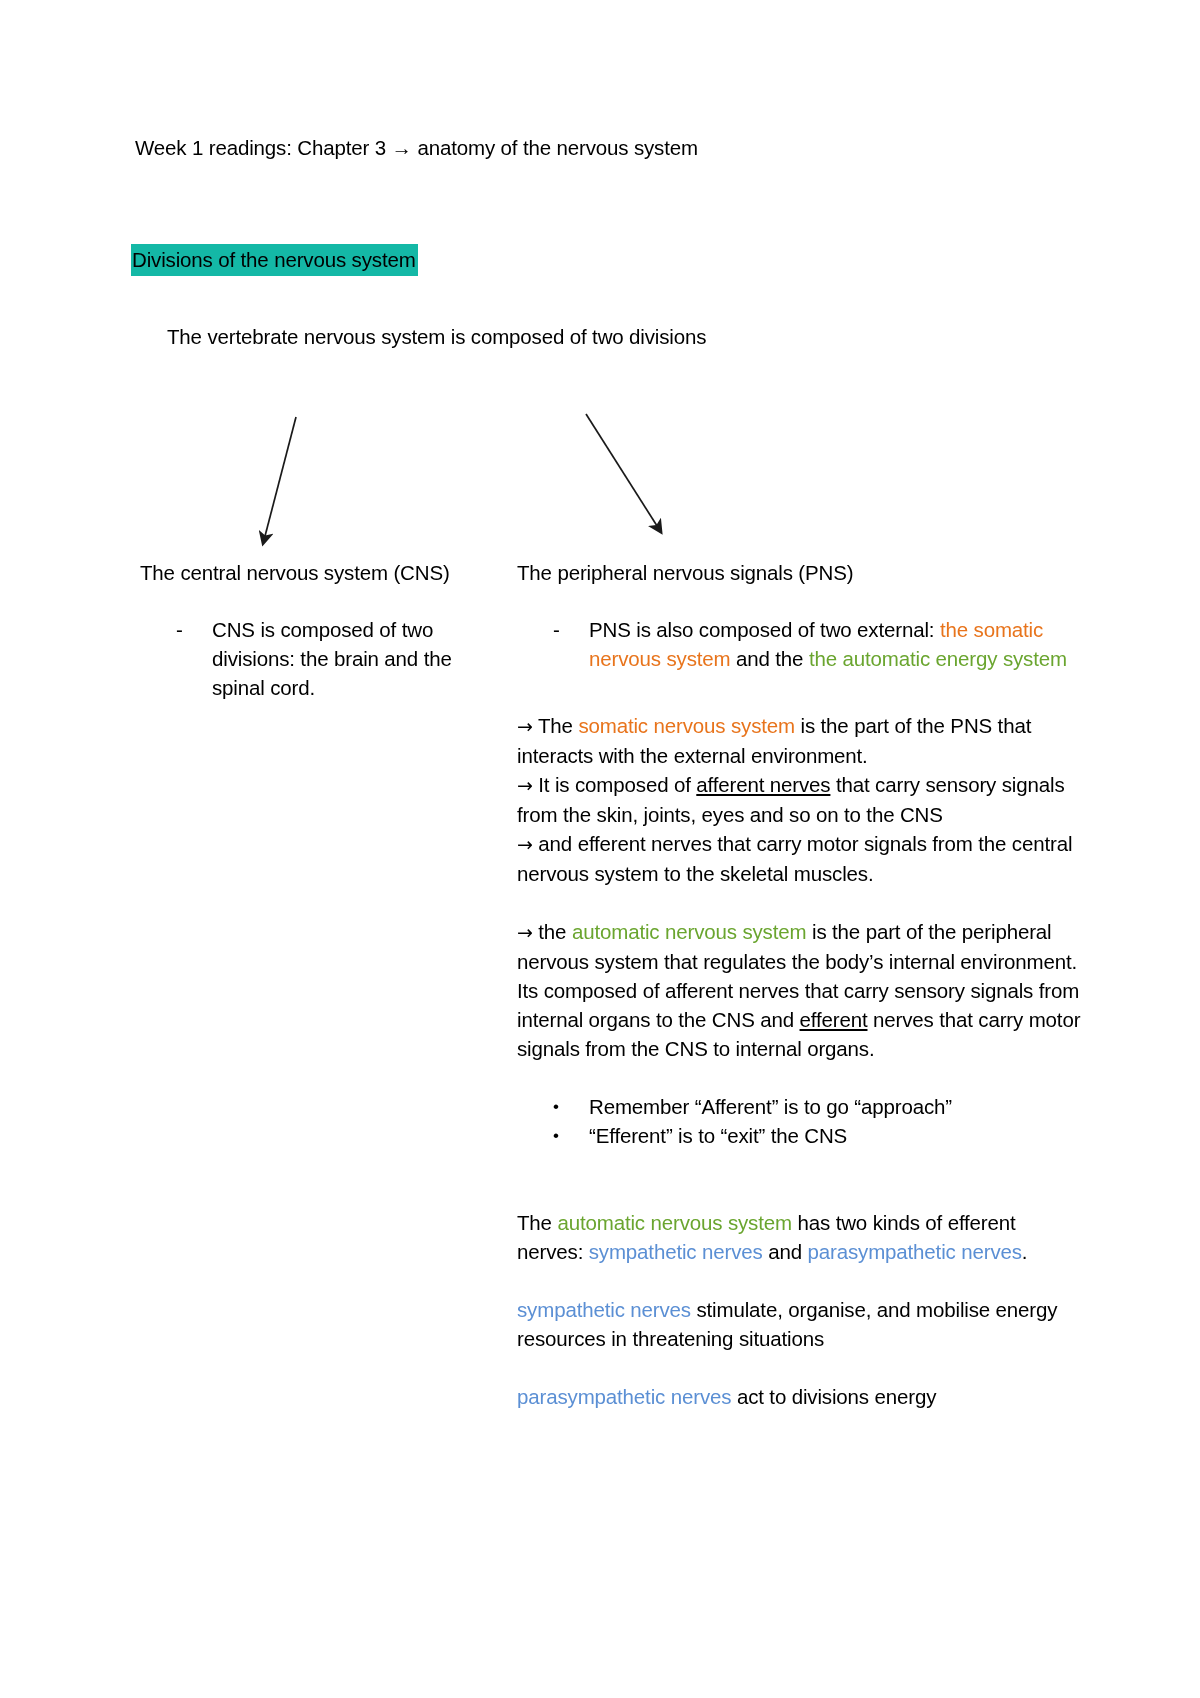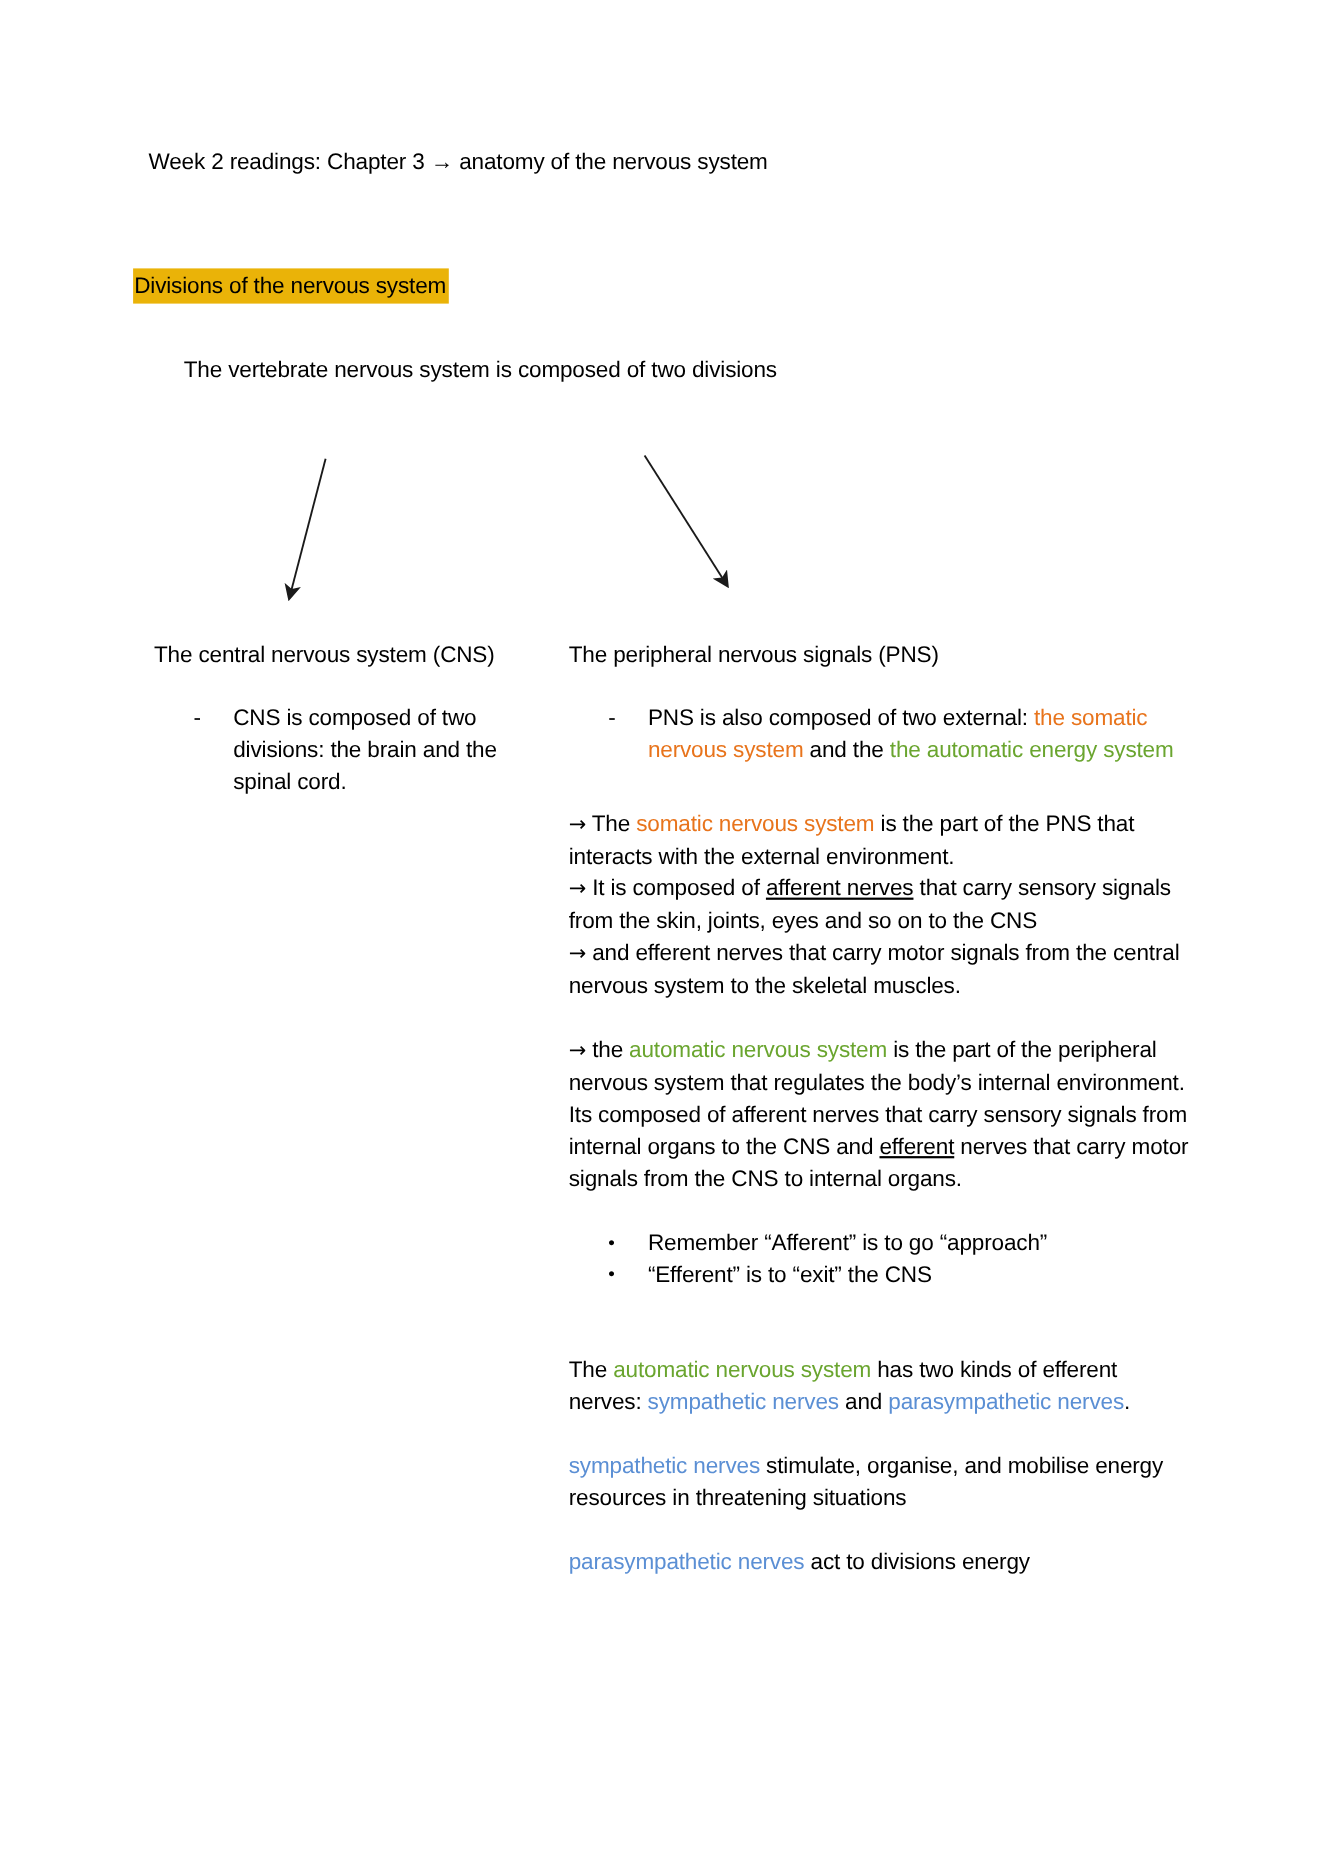--- a/index.html
+++ b/index.html
@@ -28,23 +28,23 @@
     color: #000000;
   }
   .title-line {
     position: absolute;
     left: 135px;
     top: 133px;
     white-space: nowrap;
   }
   .heading-hl {
     position: absolute;
-    left: 121px;
+    left: 131px;
     top: 244px;
-    background: #eab308;
+    background: #14b8a6;
     padding: 1px 2px 2px 1px;
     white-space: nowrap;
   }
   .intro-line {
     position: absolute;
     left: 135px;
     top: 322px;
     white-space: nowrap;
     margin-left: 32px;
   }
@@ -68,21 +68,20 @@
   }
   .col-right {
     position: absolute;
     left: 517px;
     top: 558px;
     width: 568px;
   }
 
   .col-head {
     white-space: nowrap;
-    margin-top: 23px;
   }
 
   .dash-list {
     margin: 0;
     padding: 0;
     list-style: none;
   }
   .dash-item {
     position: relative;
     padding-left: 72px;
@@ -126,21 +125,21 @@
   .c-orange { color: #e8741c; }
   .c-green  { color: #6aa52f; }
   .c-blue   { color: #5b8fd4; }
   .u { text-decoration: underline; }
 </style>
 </head>
 <body>
 
 <div class="page">
 
-  <div class="doc-text title-line">Week 2 readings: Chapter 3 → anatomy of the nervous system</div>
+  <div class="doc-text title-line">Week 1 readings: Chapter 3 → anatomy of the nervous system</div>
 
   <div class="doc-text heading-hl">Divisions of the nervous system</div>
 
   <div class="doc-text intro-line">The vertebrate nervous system is composed of two divisions</div>
 
   <svg class="arrows" viewBox="0 0 1200 1698" width="1200" height="1698">
     <defs>
       <marker id="ah" markerWidth="9" markerHeight="9" refX="5" refY="4.5" orient="auto" markerUnits="strokeWidth">
         <path d="M0,0 L9,4.5 L0,9 L2.2,4.5 z" fill="#1a1a1a"></path>
       </marker>

